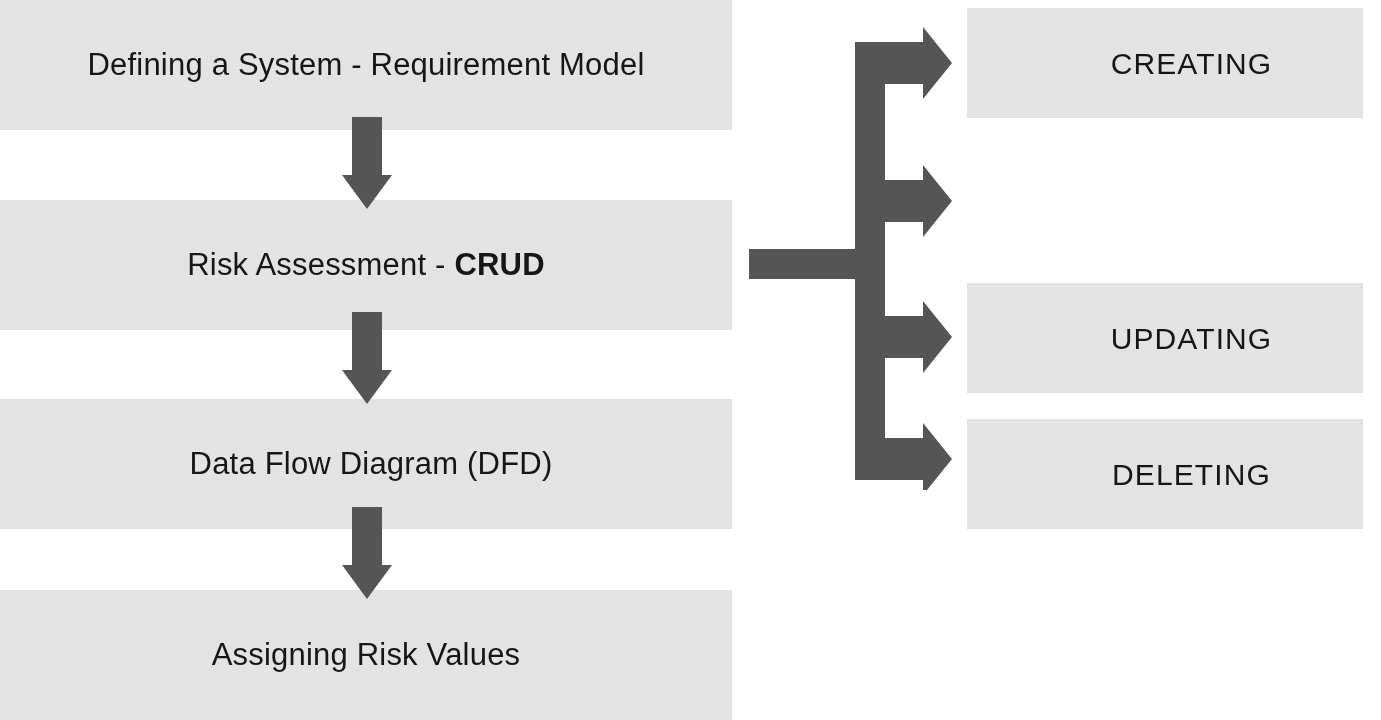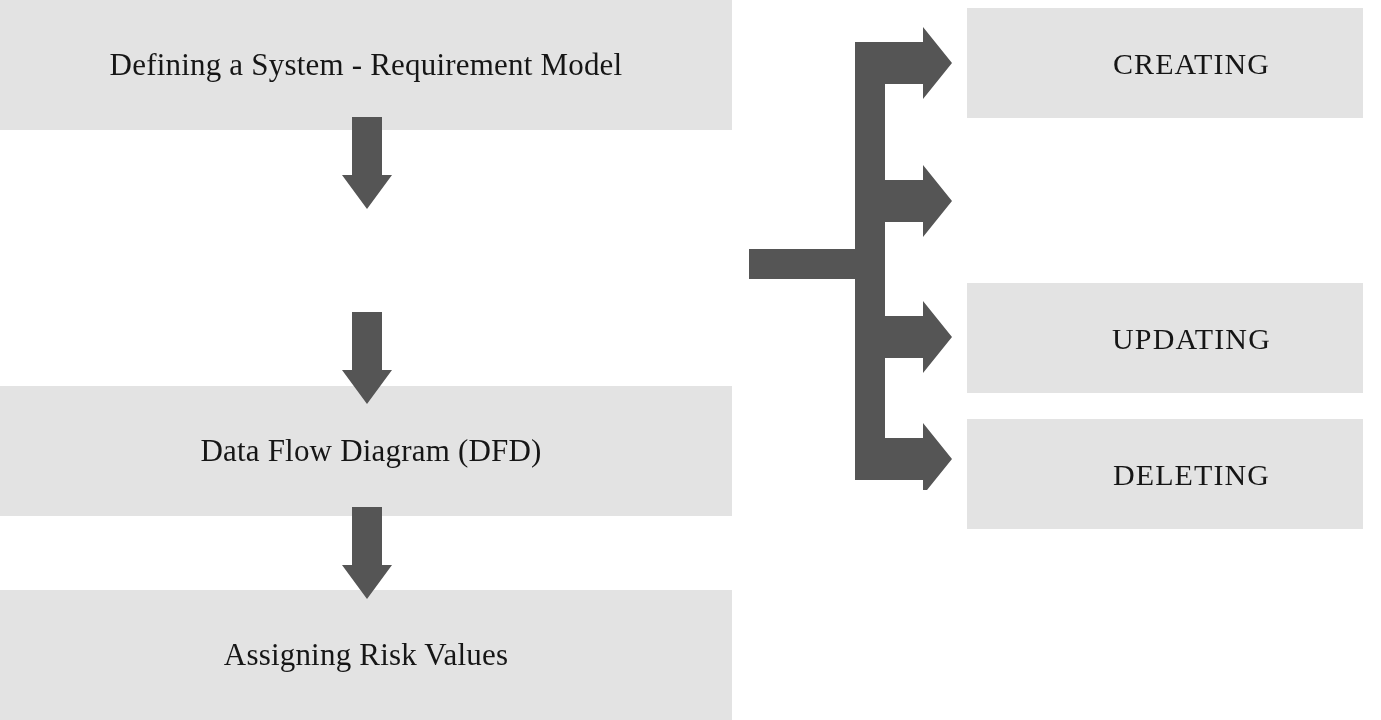--- a/index.html
+++ b/index.html
@@ -6,21 +6,21 @@
     margin: 0;
     padding: 0;
     background: #ffffff;
   }
   #canvas {
     position: relative;
     width: 1363px;
     height: 720px;
     background: #ffffff;
     overflow: hidden;
-    font-family: Liberation Serif, serif;
+    font-family: Liberation Sans, sans-serif;
   }
 
   
   .box {
     position: absolute;
     background: #e3e3e3;
     display: flex;
     align-items: center;
     justify-content: center;
     box-sizing: border-box;
@@ -35,21 +35,21 @@
     color: #161616;
   }
   .box-label .bold { font-weight: 700; }
 
   
   .left-box { left: 0; width: 732px; height: 130px; }
   .left-box .box-label { font-size: 31px; }
 
   #left-box-1 { top: 0;   height: 130px; }
   #left-box-2 { top: 200px; height: 130px; }
-  #left-box-3 { top: 386px; height: 130px; padding-left: 10px; }
+  #left-box-3 { top: 399px; height: 130px; padding-left: 10px; }
   #left-box-4 { top: 590px; height: 130px; }
 
   
   .right-box {
     left: 967px;
     width: 414px;
     height: 110px;
   }
   .right-box .box-label {
     font-size: 30px;
@@ -82,20 +82,23 @@
 </style>
 </head>
 <body>
 
 <div id="canvas">
 
   <div class="box left-box" id="left-box-1">
     <span class="box-label">Defining a System - Requirement Model</span>
   </div>
 
+  <div class="box left-box" id="left-box-2">
+    <span class="box-label"><span>Risk Assessment - </span><span class="bold">CRUD</span></span>
+  </div>
 
   <div class="box left-box" id="left-box-3">
     <span class="box-label">Data Flow Diagram (DFD)</span>
   </div>
 
   <div class="box left-box" id="left-box-4">
     <span class="box-label">Assigning Risk Values</span>
   </div>
 
   <svg class="down-arrow" id="down-arrow-1" viewBox="0 0 50 92">

